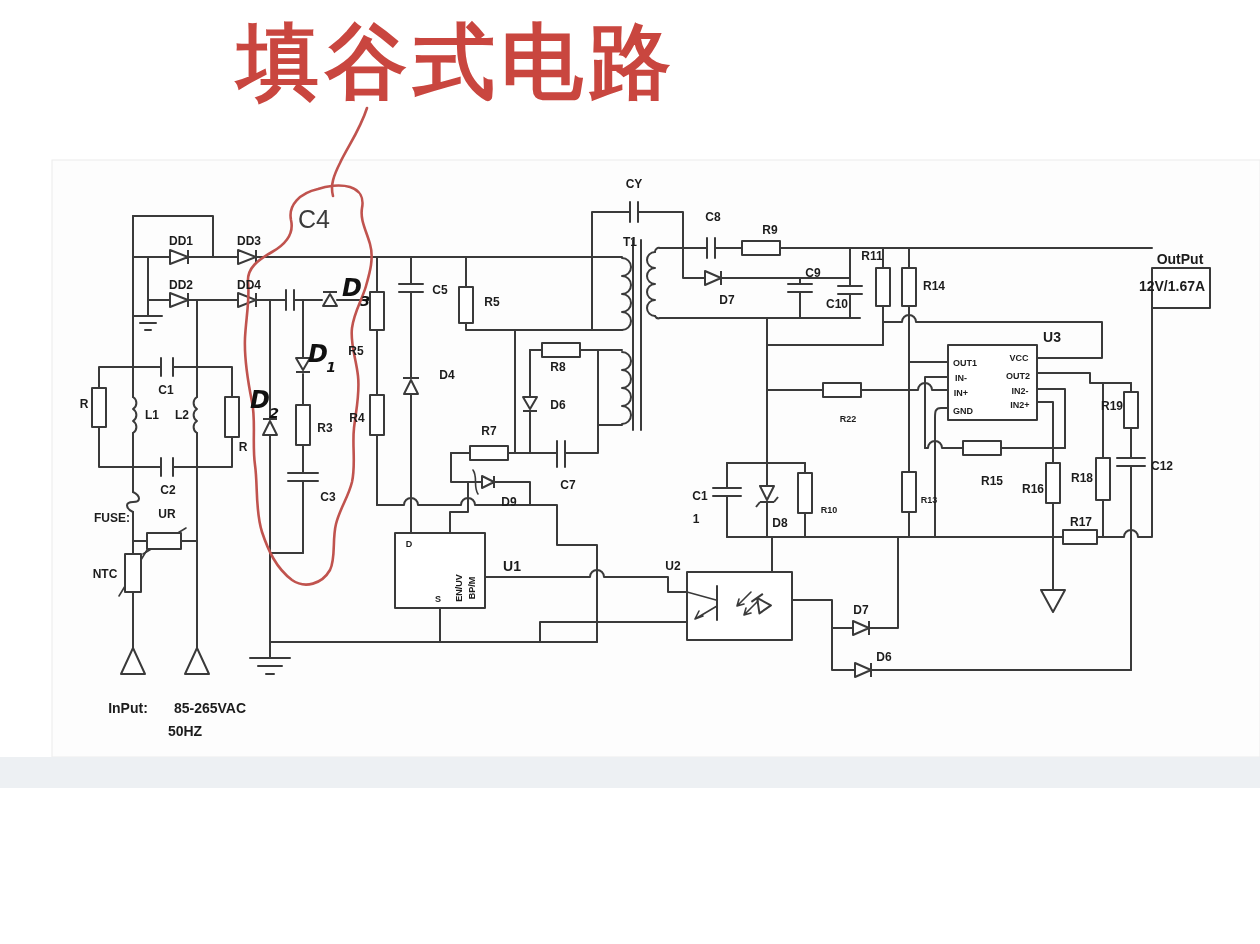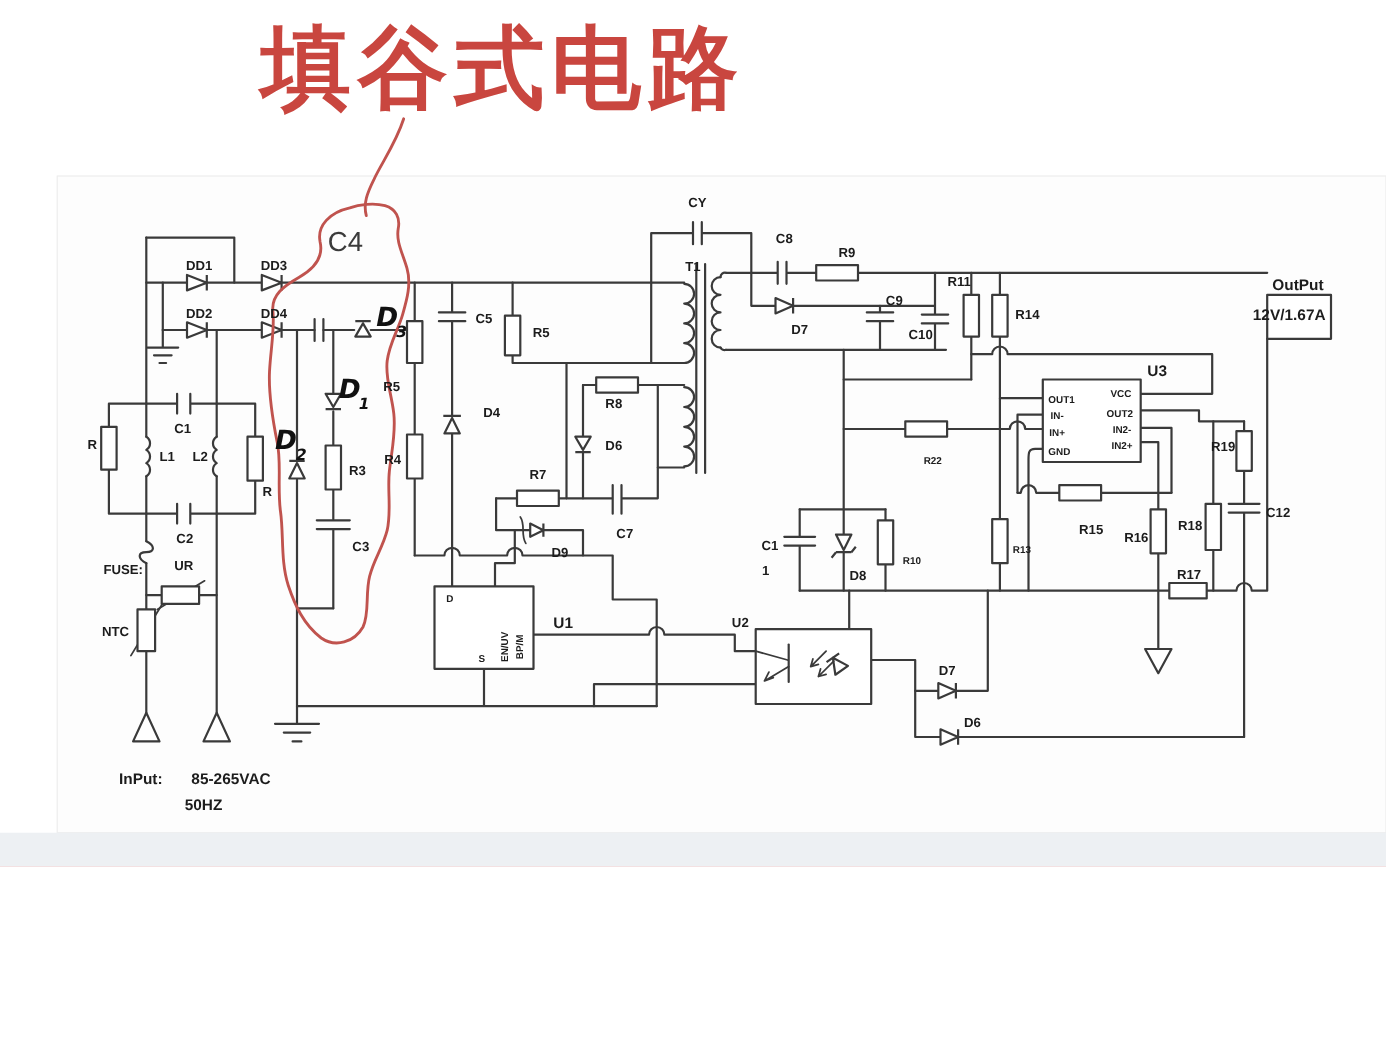--- a/index.html
+++ b/index.html
@@ -1,16 +1,16 @@
 <!DOCTYPE html>
 <html><head>
 <meta charset="utf-8">
 <style>
   html,body{margin:0;padding:0;background:#ffffff;}
-  #stage{position:relative;width:1260px;height:788px;background:#ef4444;overflow:hidden;
+  #stage{position:relative;width:1260px;height:788px;background:#22c55e;overflow:hidden;
          font-family:"Liberation Sans", sans-serif;}
   svg{position:absolute;left:0;top:0;}
   .wire{stroke:#3a3a3a;stroke-width:2;fill:none;stroke-linecap:round;stroke-linejoin:round;}
   .wire-thin{stroke:#3a3a3a;stroke-width:1.6;fill:none;stroke-linecap:round;}
   .comp{stroke:#3a3a3a;stroke-width:2;fill:#ffffff;stroke-linejoin:round;}
   .lbl{font-family:"Liberation Sans", sans-serif;font-weight:bold;font-size:12px;fill:#1c1c1c;}
   .lbl-sm{font-family:"Liberation Sans", sans-serif;font-weight:bold;font-size:9px;fill:#1c1c1c;}
   .lbl-md{font-family:"Liberation Sans", sans-serif;font-weight:bold;font-size:14px;fill:#1c1c1c;}
   .hand{font-family:"DejaVu Sans", sans-serif;font-style:italic;font-weight:bold;font-size:24px;fill:#111;}
   .hand-sub{font-family:"DejaVu Sans", sans-serif;font-style:italic;font-weight:bold;font-size:14px;fill:#111;}

